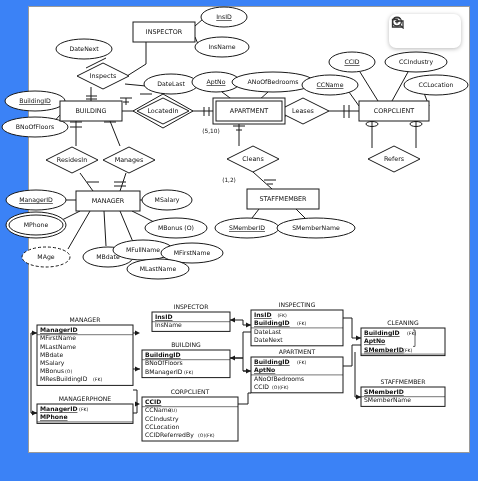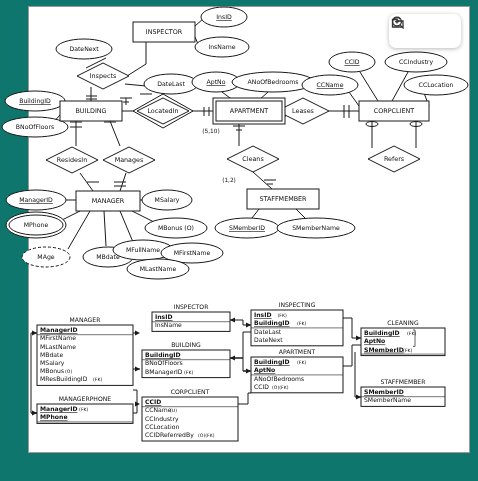--- a/index.html
+++ b/index.html
@@ -1,17 +1,17 @@
 <!DOCTYPE html>
 <html><head>
 <meta charset="utf-8">
 <style>
   html,body{margin:0;padding:0;background:#ffffff;}
   body{font-family:"DejaVu Sans",sans-serif;}
-  #page{position:relative;width:478px;height:481px;overflow:hidden;background:#0f766e;}
+  #page{position:relative;width:478px;height:481px;overflow:hidden;background:#3b82f6;}
   #frame{position:absolute;left:28px;top:6px;width:442px;height:447px;border:1px solid #9a9a9a;background:#fff;box-sizing:border-box;}
   #canvas{position:absolute;left:0;top:0;width:478px;height:481px;}
   svg{position:absolute;left:0;top:0;}
   
   #toolbar{position:absolute;left:389px;top:14px;width:72px;height:34px;background:#fff;border-radius:7px;
            box-shadow:0 1px 4px rgba(0,0,0,.28);display:flex;align-items:center;justify-content:space-around;z-index:40;}
   .tb-btn{width:26px;height:26px;display:flex;align-items:center;justify-content:center;cursor:pointer;}
   text{font-family:"DejaVu Sans",sans-serif;}
 </style>
 </head>

